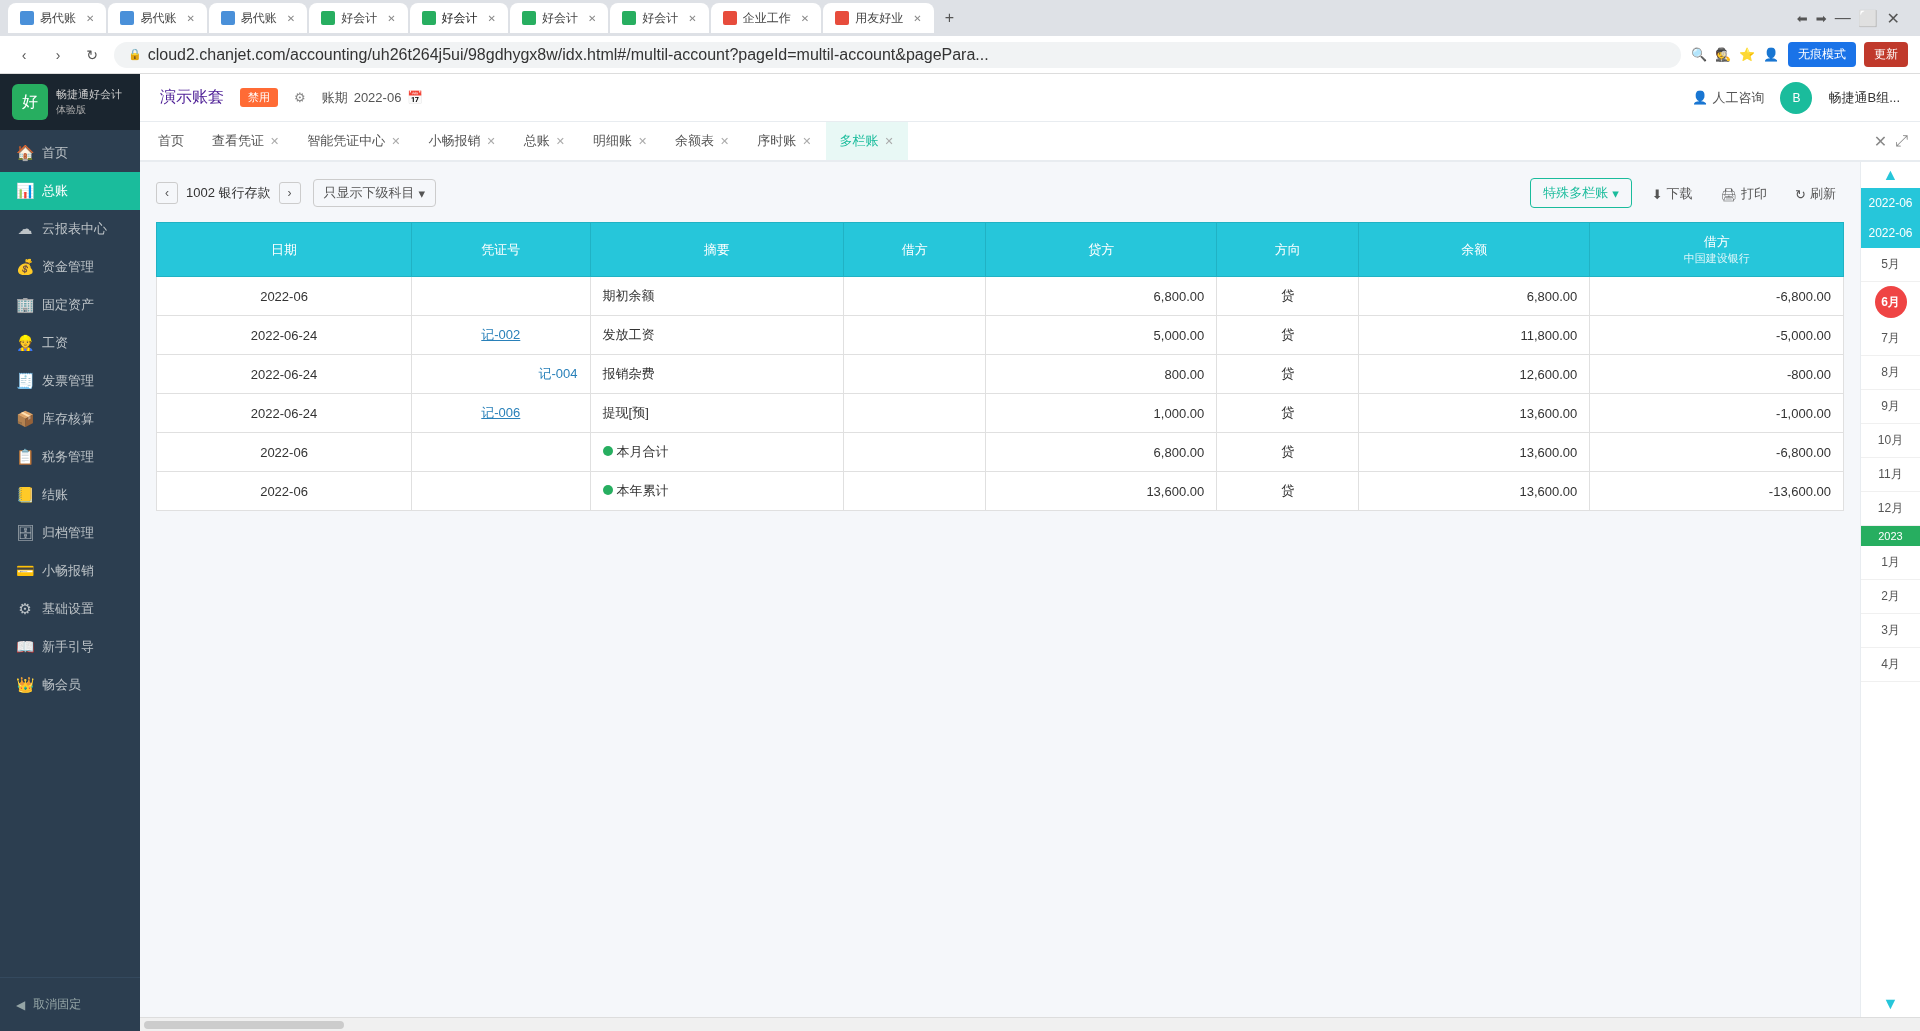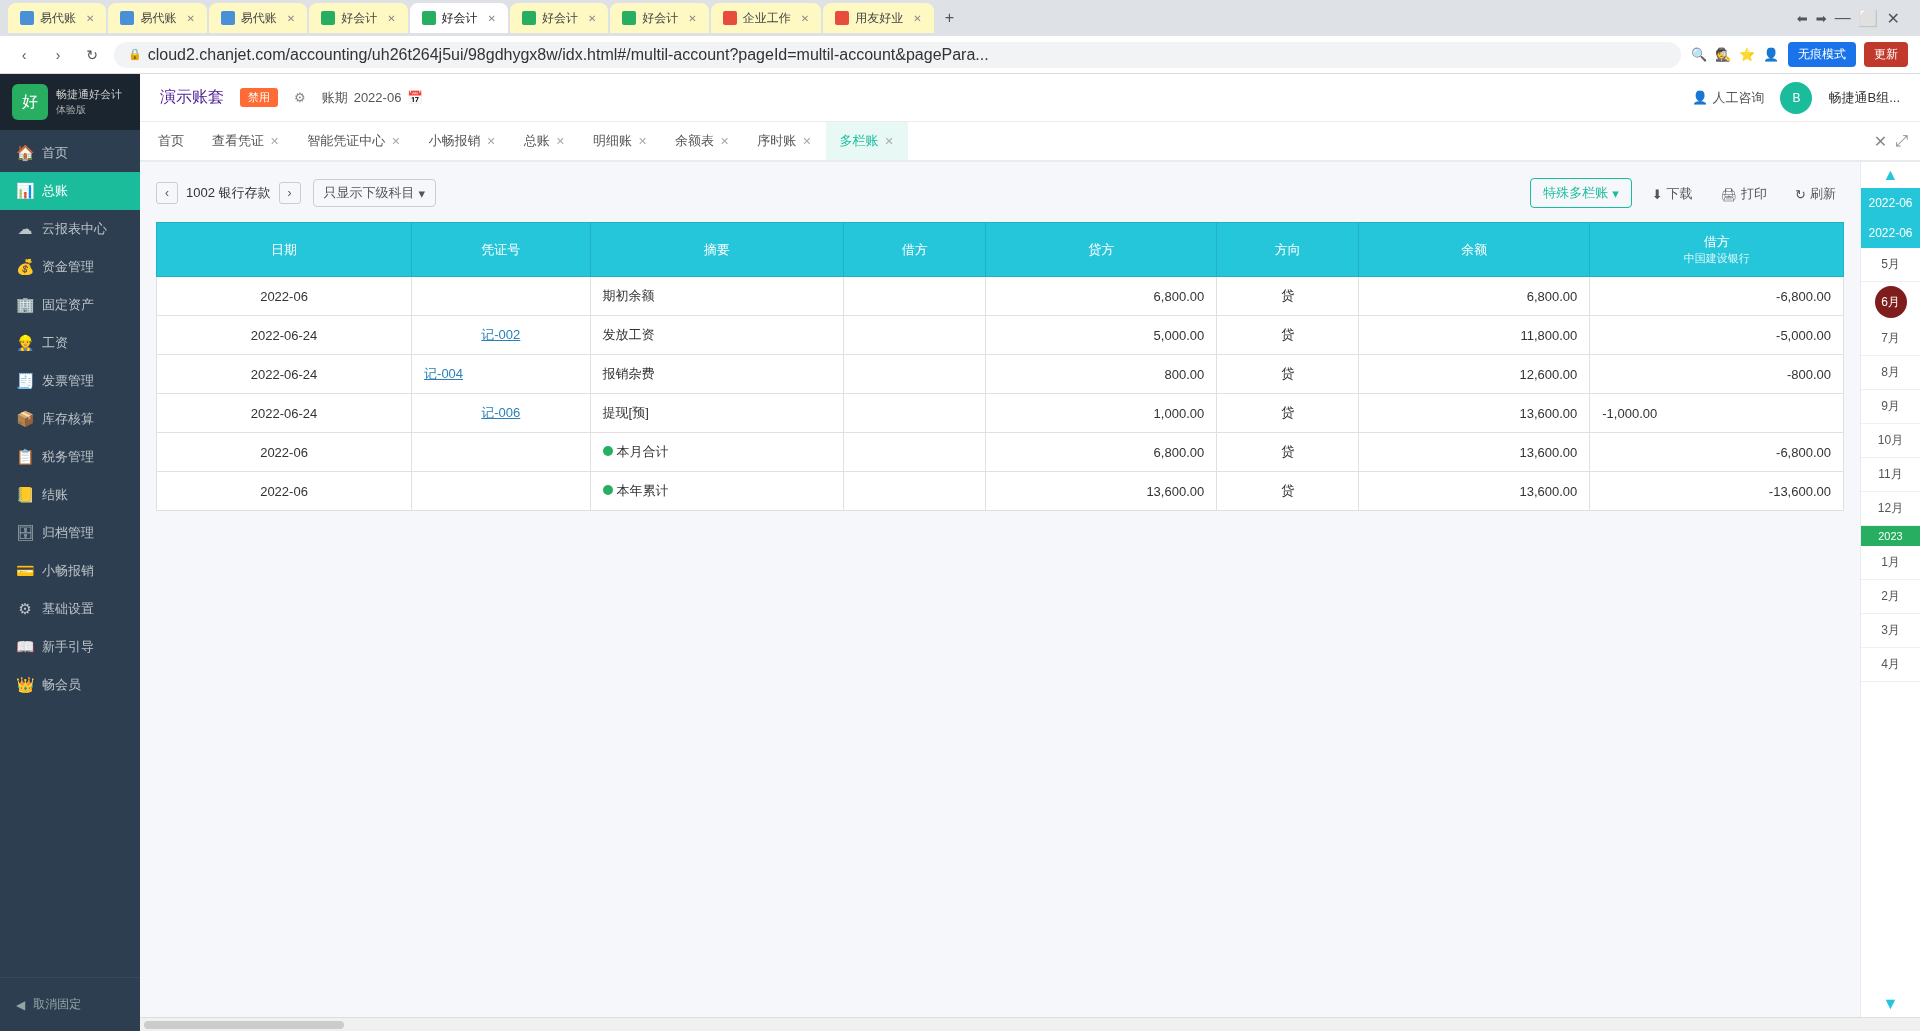--- a/index.html
+++ b/index.html
@@ -1,20 +1,20 @@
 <!DOCTYPE html>
 <html><head>
   <meta charset="utf-8">
   <style>
     * { margin: 0; padding: 0; box-sizing: border-box; }
     body { font-family: 'Microsoft YaHei', 'PingFang SC', sans-serif; font-size: 13px; background: #f0f2f5; overflow: hidden; width: 1920px; height: 1031px; }
 
     
     .browser-chrome { background: #dee1e6; height: 36px; display: flex; align-items: center; padding: 0 8px; gap: 2px; }
-    .tab { display: flex; align-items: center; padding: 0 12px; height: 30px; border-radius: 8px 8px 0 0; font-size: 12px; color: #444; background: #fef9c3; gap: 6px; position: relative; cursor: pointer; white-space: nowrap; }
+    .tab { display: flex; align-items: center; padding: 0 12px; height: 30px; border-radius: 8px 8px 0 0; font-size: 12px; color: #444; background: #ffffff; gap: 6px; position: relative; cursor: pointer; white-space: nowrap; }
     .tab.active { background: #fff; color: #222; }
     .tab-close { font-size: 10px; color: #888; cursor: pointer; margin-left: 4px; }
     .tab-icon { width: 14px; height: 14px; border-radius: 2px; display: inline-block; flex-shrink: 0; }
     .tab-new { width: 28px; height: 28px; display: flex; align-items: center; justify-content: center; cursor: pointer; color: #555; font-size: 16px; }
 
     
     .address-bar { background: #fff; height: 38px; display: flex; align-items: center; padding: 0 12px; gap: 10px; border-bottom: 1px solid #ddd; }
     .nav-btn { width: 24px; height: 24px; display: flex; align-items: center; justify-content: center; cursor: pointer; color: #555; font-size: 14px; border-radius: 50%; }
     .url-bar { flex: 1; background: #f1f3f4; border-radius: 20px; padding: 4px 14px; font-size: 12px; color: #333; display: flex; align-items: center; }
     .addr-actions { display: flex; align-items: center; gap: 8px; color: #555; font-size: 13px; }
@@ -71,21 +71,21 @@
     .ledger-table { width: 100%; border-collapse: collapse; background: #fff; }
     .ledger-table th { background: #26c6da; color: #fff; padding: 10px 12px; font-size: 13px; font-weight: normal; text-align: center; border: 1px solid #20b2c4; }
     .ledger-table td { padding: 10px 12px; font-size: 13px; border: 1px solid #e0e0e0; text-align: center; color: #333; }
     .green-dot { display: inline-block; width: 10px; height: 10px; background: #27ae60; border-radius: 50%; margin-right: 4px; }
 
     
     .side-panel { width: 60px; background: #fff; border-left: 1px solid #e8ecf0; display: flex; flex-direction: column; overflow: hidden; flex-shrink: 0; }
     .side-panel-header { background: #26c6da; color: #fff; text-align: center; padding: 8px 4px; font-size: 12px; }
     .side-panel-scroll { flex: 1; overflow-y: auto; }
     .month-item { text-align: center; padding: 8px 4px; font-size: 12px; color: #555; cursor: pointer; border-bottom: 1px solid #f0f0f0; }
-    .month-item.active { background: #7f1d1d; color: #fff; border-radius: 50%; width: 32px; height: 32px; display: flex; align-items: center; justify-content: center; margin: 4px auto; border-bottom: none; }
+    .month-item.active { background: #ef4444; color: #fff; border-radius: 50%; width: 32px; height: 32px; display: flex; align-items: center; justify-content: center; margin: 4px auto; border-bottom: none; font-weight: bold; }
     .year-badge { background: #27ae60; color: #fff; text-align: center; padding: 4px; font-size: 11px; }
     .side-scroll-btn { text-align: center; padding: 4px; cursor: pointer; color: #26c6da; font-size: 16px; }
 
     
     .h-scroll { height: 14px; background: #f0f0f0; border-top: 1px solid #ddd; display: flex; align-items: center; padding: 0 4px; }
     .h-scroll-thumb { background: #ccc; height: 8px; border-radius: 4px; width: 200px; }
   </style>
 </head>
 <body>
 
@@ -374,37 +374,37 @@
                 <td style="text-align: center; color: rgb(41, 128, 185); cursor: pointer; text-decoration: underline;">记-002</td>
                 <td style="text-align: left;">发放工资</td>
                 <td style="text-align: right;"></td>
                 <td style="text-align: right;">5,000.00</td>
                 <td style="text-align: center;">贷</td>
                 <td style="text-align: right;">11,800.00</td>
                 <td style="text-align: right;">-5,000.00</td>
               </tr>
               <tr>
                 <td style="text-align: center;">2022-06-24</td>
-                <td style="text-align: left; color: rgb(41, 128, 185); cursor: pointer; text-decoration: underline;">记-004</td>
+                <td style="text-align: right; color: rgb(41, 128, 185); cursor: pointer; ">记-004</td>
                 <td style="text-align: left;">报销杂费</td>
                 <td style="text-align: right;"></td>
                 <td style="text-align: right;">800.00</td>
                 <td style="text-align: center;">贷</td>
                 <td style="text-align: right;">12,600.00</td>
                 <td style="text-align: right;">-800.00</td>
               </tr>
               <tr>
                 <td style="text-align: center;">2022-06-24</td>
                 <td style="text-align: center; color: rgb(41, 128, 185); cursor: pointer; text-decoration: underline;">记-006</td>
                 <td style="text-align: left;">提现[预]</td>
                 <td style="text-align: right;"></td>
                 <td style="text-align: right;">1,000.00</td>
                 <td style="text-align: center;">贷</td>
                 <td style="text-align: right;">13,600.00</td>
-                <td style="text-align: left;">-1,000.00</td>
+                <td style="text-align: right;">-1,000.00</td>
               </tr>
               <tr>
                 <td style="text-align: center;">2022-06</td>
                 <td style="text-align: center;"></td>
                 <td style="text-align: left;"><span class="green-dot"></span>本月合计</td>
                 <td style="text-align: right;"></td>
                 <td style="text-align: right;">6,800.00</td>
                 <td style="text-align: center;">贷</td>
                 <td style="text-align: right;">13,600.00</td>
                 <td style="text-align: right;">-6,800.00</td>

